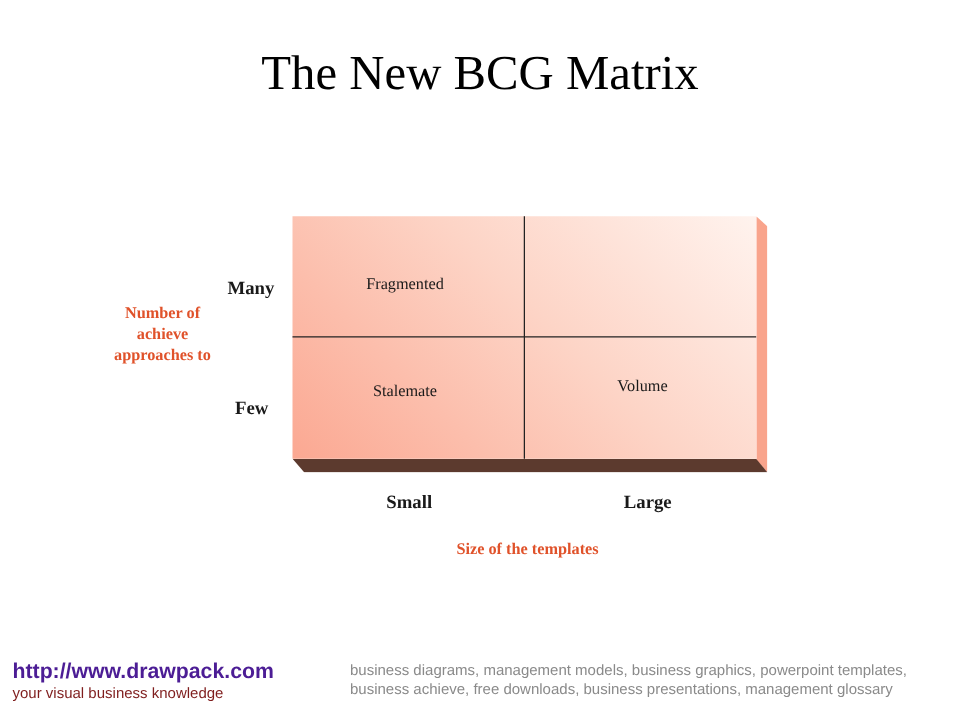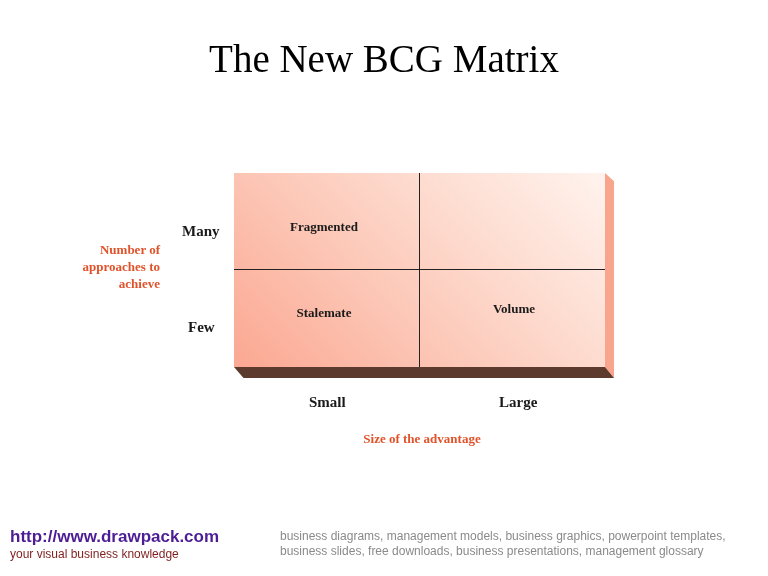--- a/index.html
+++ b/index.html
@@ -7,21 +7,21 @@
   .title { position:absolute; left:0; width:768px; top:36px; text-align:center; font-size:39px; color:#000; font-family:"Liberation Serif", serif; }
   .matrix-wrap { position:absolute; left:234px; top:173px; width:380px; height:205px; }
   .matrix { position:absolute; left:0; top:0; width:371px; height:194px;
     background: linear-gradient(225deg, #fff3ee 0%, #fdd4c6 45%, #fba892 100%); }
   .side-face { position:absolute; left:371px; top:0; width:9px; height:205px; background:#f9a48c;
     clip-path: polygon(0 0, 100% 4%, 100% 100%, 0 95%); }
   .bottom-face { position:absolute; left:0; top:194px; width:380px; height:11px; background:#5c3a2e;
     clip-path: polygon(0 0, 97.6% 0, 100% 100%, 2.5% 100%); }
   .hline { position:absolute; left:0; top:96px; width:371px; height:1px; background:#222; }
   .vline { position:absolute; left:185px; top:0; width:1px; height:194px; background:#222; }
-  .cell-label { position:absolute; font-weight:bold; font-size:13px; color:#1a1a1a; text-align:center; width:180px; font-family:"Liberation Serif", serif; }
+  .cell-label { position:absolute; font-weight:normal; font-size:13px; color:#1a1a1a; text-align:center; width:180px; font-family:"Liberation Serif", serif; }
   .axis-tick { position:absolute; font-weight:bold; font-size:15px; color:#1a1a1a; font-family:"Liberation Serif", serif; }
   .axis-title { position:absolute; font-weight:bold; font-size:13px; color:#e0522a; text-align:center; line-height:17px; font-family:"Liberation Serif", serif; }
   .footer-url { position:absolute; left:10px; top:527px; font-family:"Liberation Sans", sans-serif; font-weight:bold; font-size:17px; color:#4c1d95; }
   .footer-tag { position:absolute; left:10px; top:547px; font-family:"Liberation Sans", sans-serif; font-size:12px; color:#7f1d1d; }
   .footer-kw { position:absolute; left:280px; top:529px; width:475px; font-family:"Liberation Sans", sans-serif; font-size:12px; line-height:15px; color:#8a8a8a; }
 </style>
 </head>
 <body>
 
 <div class="title">The New BCG Matrix</div>
@@ -34,26 +34,26 @@
     <div class="cell-label" style="left:0; top:132px;">Stalemate</div>
     <div class="cell-label" style="left:190px; top:128px;">Volume</div>
   </div>
   <div class="side-face"></div>
   <div class="bottom-face"></div>
 </div>
 
 <div class="axis-tick" style="left:182px; top:223px;">Many</div>
 <div class="axis-tick" style="left:188px; top:319px;">Few</div>
 
-<div class="axis-title" style="left:40px; top:241px; width:120px;text-align:right;">
+<div class="axis-title" style="left:70px; top:241px; width:120px;">
   <div>Number of</div>
+  <div>achieve</div>
   <div>approaches to</div>
-  <div>achieve</div>
 </div>
 
 <div class="axis-tick" style="left:309px; top:394px;">Small</div>
 <div class="axis-tick" style="left:499px; top:394px;">Large</div>
 
-<div class="axis-title" style="left:322px; top:430px; width:200px;">Size of the advantage</div>
+<div class="axis-title" style="left:322px; top:430px; width:200px;">Size of the templates</div>
 
 <div class="footer-url">http://www.drawpack.com</div>
 <div class="footer-tag">your visual business knowledge</div>
-<div class="footer-kw">business diagrams, management models, business graphics, powerpoint templates, business slides, free downloads, business presentations, management glossary</div>
+<div class="footer-kw">business diagrams, management models, business graphics, powerpoint templates, business achieve, free downloads, business presentations, management glossary</div>
 
 </body></html>

